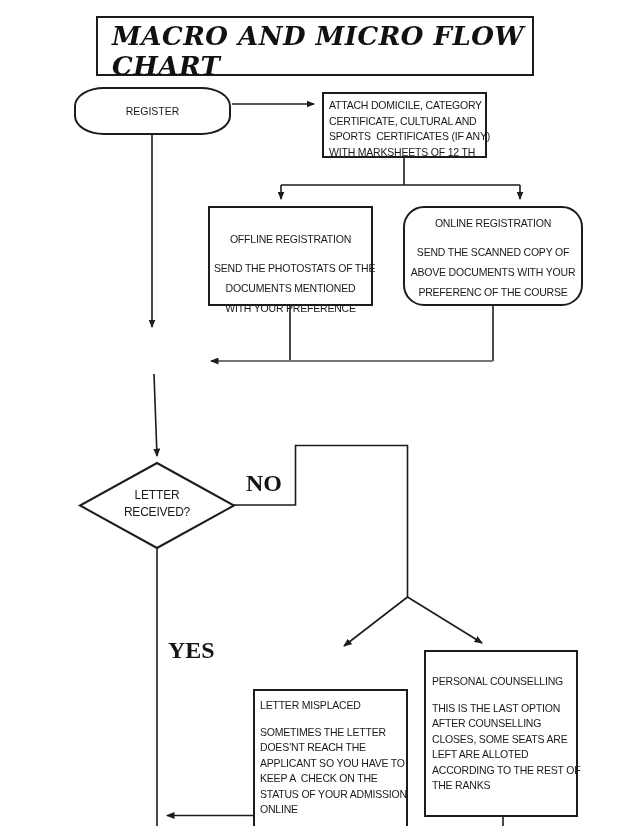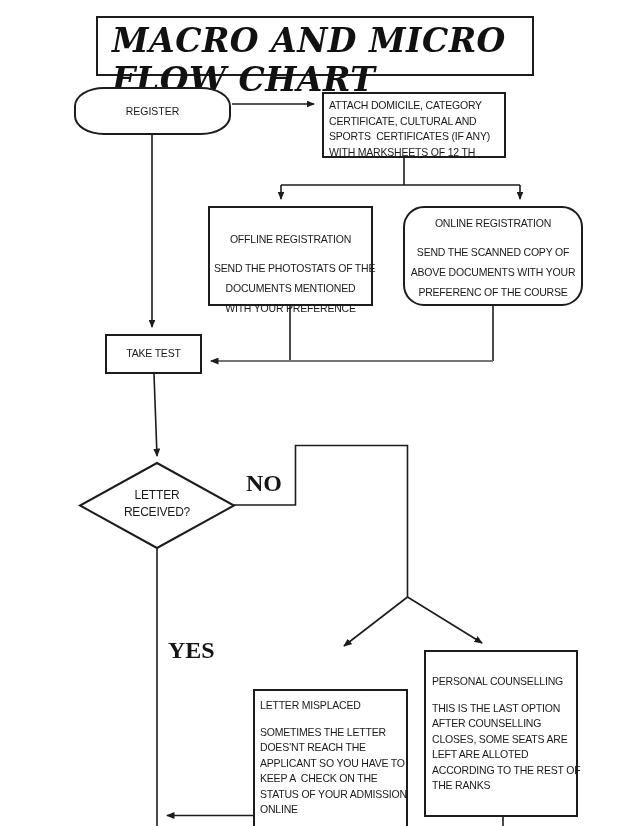--- a/index.html
+++ b/index.html
@@ -11,33 +11,33 @@
   .node{position:absolute;z-index:2;background:#ffffff;border:2px solid #1c1c1c;box-sizing:border-box;}
   .pre{white-space:pre;}
   
   .title-box{
     position:absolute;z-index:2;left:96px;top:16px;width:438px;height:60px;
     border:2px solid #1c1c1c;box-sizing:border-box;background:#ffffff;
   }
   .title-text{
     display:block;padding:3px 0 0 14px;
     font-family:"DejaVu Serif",serif;font-style:italic;font-weight:bold;
-    font-size:33px;letter-spacing:0.5px;color:#111;
+    font-size:26px;letter-spacing:0.5px;color:#111;
   }
   
   .oval{
     position:absolute;z-index:2;left:74px;top:87px;width:157px;height:48px;
     border:2px solid #1c1c1c;border-radius:30px/19px;box-sizing:border-box;background:#fff;
     display:flex;align-items:center;justify-content:center;font-size:10.5px;
   }
   
   .box{font-size:10.5px;letter-spacing:-0.2px;line-height:15.5px;}
   .box .bx-title{display:block;}
   .box .bx-body{display:block;}
-  .attach{left:322px;top:92px;width:184px;height:66px;padding:4px 5px;text-align:left;line-height:15.7px;}
+  .attach{left:322px;top:92px;width:165px;height:66px;padding:4px 5px;text-align:left;line-height:15.7px;}
   .offline{left:208px;top:206px;width:165px;height:100px;padding:24px 4px;text-align:center;}
   .online{left:403px;top:206px;width:180px;height:100px;padding:8px 4px;text-align:center;border-radius:21px;}
   .offline .bx-body,.online .bx-body{margin-top:10px;line-height:20px;}
   .taketest{left:105px;top:334px;width:97px;height:40px;display:flex;align-items:center;justify-content:center;}
   .misplaced{left:253px;top:689px;width:155px;height:172px;padding:7px 5px;text-align:left;}
   .counselling{left:424px;top:650px;width:154px;height:167px;padding:22px 6px;text-align:left;}
   .misplaced .bx-body,.counselling .bx-body{margin-top:11px;}
   
   .diamond-label{
     position:absolute;z-index:3;left:97px;top:487px;width:120px;
@@ -112,23 +112,20 @@
 WITH YOUR PREFERENCE</span>
   </div>
 
   <div class="node box online">
     <span class="bx-title">ONLINE REGISTRATION</span>
     <span class="bx-body pre">SEND THE SCANNED COPY OF
 ABOVE DOCUMENTS WITH YOUR
 PREFERENC OF THE COURSE</span>
   </div>
 
-  <div class="node box taketest">
-    <span>TAKE TEST</span>
-  </div>
 
   <div class="diamond-label">
     <span class="pre">LETTER
 RECEIVED?</span>
   </div>
 
   <div class="edge-label lbl-no">NO</div>
   <div class="edge-label lbl-yes">YES</div>
 
   <div class="node box misplaced">

